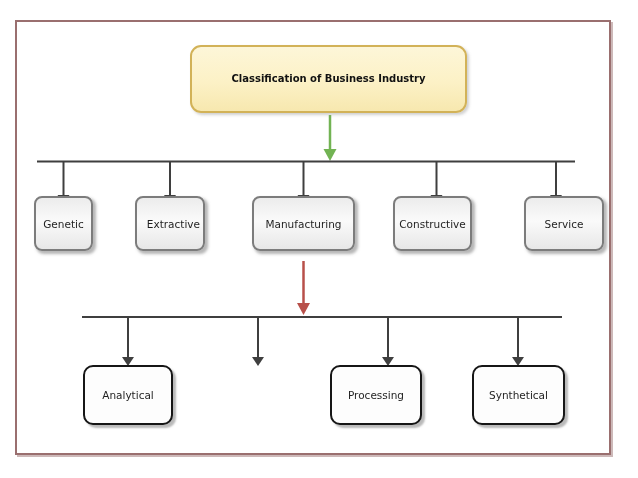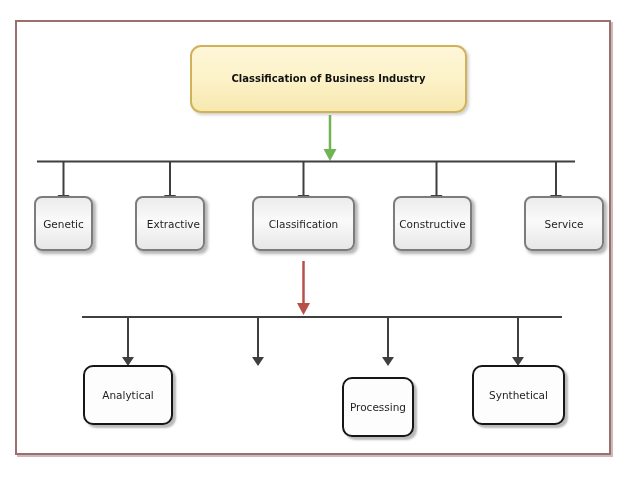--- a/index.html
+++ b/index.html
@@ -67,21 +67,21 @@
     padding: 0 3px;
     box-shadow: 3px 3px 2px rgba(130,130,130,0.55);
   }
   .n-genetic      { left: 34px;  width: 59px; }
   .n-extractive   { left: 135px; width: 70px; justify-content: flex-end; }
   .n-manufacturing{ left: 252px; width: 103px; }
   .n-constructive { left: 393px; width: 79px; }
   .n-service      { left: 524px; width: 80px; }
   .n-analytical   { left: 83px;  width: 90px; }
   .n-synthetical  { left: 212px; width: 93px; }
-  .n-processing   { left: 342px; width: 72px; margin-top: 12px; }
+  .n-processing   { left: 330px; width: 92px; }
   .n-assembling   { left: 472px; width: 93px; }
 </style>
 </head>
 <body>
 
 <div class="stage">
 
   <div class="frame"></div>
 
   <svg class="connectors" viewBox="0 0 638 478" xmlns="http://www.w3.org/2000/svg">
@@ -129,21 +129,21 @@
     <span>Classification of Business Industry</span>
   </div>
 
   <div class="node lvl1 n-genetic">
     <span>Genetic</span>
   </div>
   <div class="node lvl1 n-extractive">
     <span>Extractive</span>
   </div>
   <div class="node lvl1 n-manufacturing">
-    <span>Classification</span>
+    <span>Manufacturing</span>
   </div>
   <div class="node lvl1 n-constructive">
     <span>Constructive</span>
   </div>
   <div class="node lvl1 n-service">
     <span>Service</span>
   </div>
 
   <div class="node lvl2 n-analytical">
     <span>Analytical</span>

